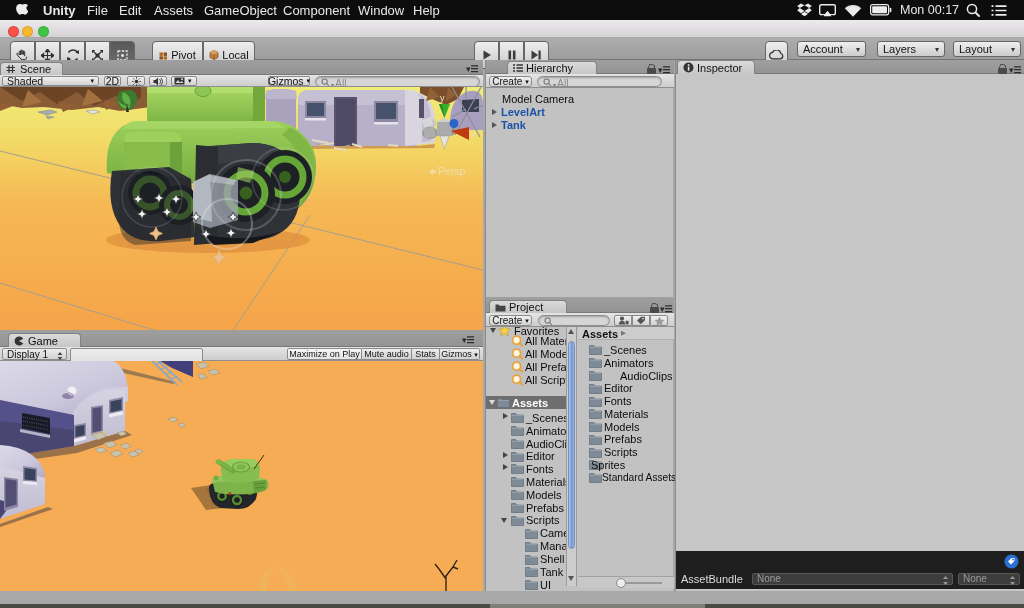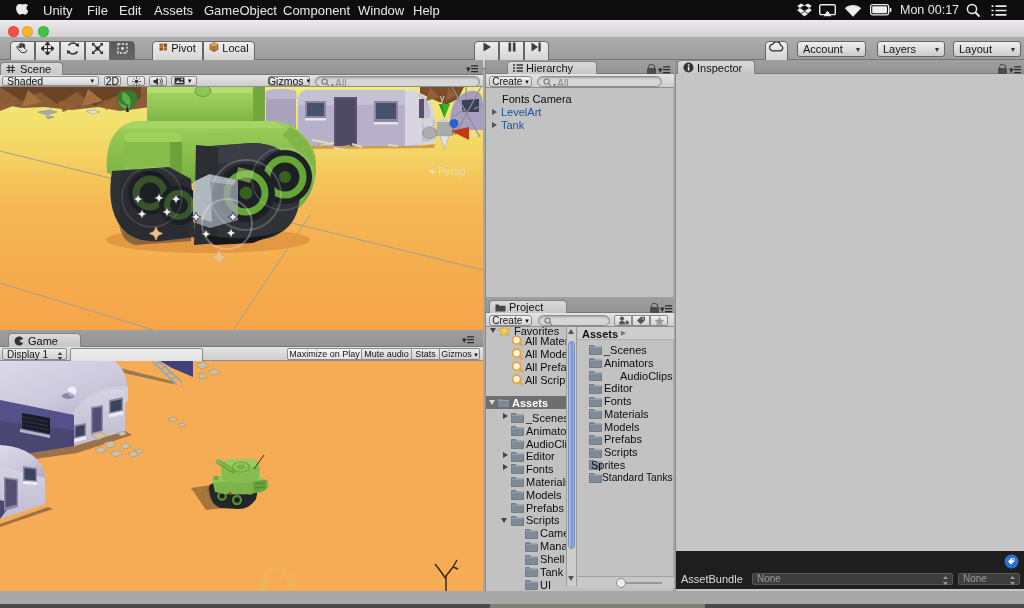--- a/index.html
+++ b/index.html
@@ -6,34 +6,34 @@
 #stage{position:relative;width:1024px;height:608px}
 
 #menubar{left:0;top:0;width:1024px;height:20px;background:#0d0d0e;color:#e8e8e8;font-size:13px}
 #menubar .mi{position:absolute;top:3px;white-space:nowrap}
 
 #titlebar{left:0;top:20px;width:1024px;height:18px;background:linear-gradient(#eceaec,#d4d2d4);border-bottom:1px solid #a9a9a9;}
 .tl{position:absolute;top:26px;width:11px;height:11px;border-radius:50%}
 #title{position:absolute;top:24px;left:0;width:1024px;text-align:center;font-size:10.5px;color:#3c3c3c}
 
 #toolbar{left:0;top:38px;width:1024px;height:22px;background:linear-gradient(#adadad,#9d9d9d);border-bottom:1px solid #757575}
-.tbtn{position:absolute;top:3px;height:28px;background:linear-gradient(#eeeeee,#c9c9c9);border:1px solid #666;display:flex;align-items:flex-start;justify-content:center}
+.tbtn{position:absolute;top:3px;height:28px;background:linear-gradient(#eeeeee,#c9c9c9);border:1px solid #666;display:flex;align-items:center;justify-content:center}
 .tbtn.active{background:linear-gradient(#585858,#6e6e6e)}
 .drop{position:absolute;top:3px;height:16px;background:linear-gradient(#efefef,#cccccc);border:1px solid #666;border-radius:3px;font-size:11px;color:#111;display:flex;align-items:center;padding:0 5px}
 .drop .arr{margin-left:auto;font-size:8px;color:#333}
 
 .tabrow{background:linear-gradient(#9f9f9f,#949494);border-bottom:1px solid #787878}
 .tab{position:absolute;background:linear-gradient(#dadada,#c6c6c6);border:1px solid #828282;border-bottom:none;border-radius:4px 4px 0 0;font-size:11px;color:#101010;display:flex;align-items:center;padding:0 7px 0 5px}
 .ptool{background:linear-gradient(#e4e4e4,#cdcdcd);border-bottom:1px solid #8e8e8e}
 .sbtn{position:absolute;background:linear-gradient(#f0f0f0,#d2d2d2);border:1px solid #8a8a8a;border-radius:3px;font-size:10.5px;color:#111;display:flex;align-items:center;justify-content:center}
 .search{position:absolute;background:#d6d6d6;border:1px solid #8e8e8e;border-radius:8px;box-shadow:inset 0 1px 2px rgba(0,0,0,.25);font-size:10.5px;color:#8a8a8a}
 .menico{position:absolute;font-size:9px;color:#2c2c2c}
 
 .row{position:absolute;font-size:11px;color:#0c0c0c;white-space:nowrap}
-.blue{color:#1b52a8;font-weight:normal}
+.blue{color:#1b52a8;font-weight:bold}
 .tri{position:absolute;width:0;height:0}
 .trow,.lrow{position:absolute;left:0;width:100%;height:13px}
 .tt{position:absolute;top:0.5px;font-size:11px;color:#0c0c0c;white-space:nowrap}
 .ic{position:absolute;top:1px}
 .dtri{position:absolute;width:0;height:0}
 .hlock{width:9px;height:10px}
 .hlock:before{content:"";position:absolute;left:1px;top:0;width:5px;height:6px;border:1.5px solid #4a4a4a;border-radius:3px 3px 0 0;border-bottom:none;transform:rotate(14deg)}
 .hlock:after{content:"";position:absolute;left:0;top:4px;width:9px;height:6px;background:#4a4a4a;border-radius:1px}
 </style></head>
 <body>
@@ -48,21 +48,21 @@
           <circle cx="5.6" cy="5.2" r="4" fill="#fdf6e3" stroke="#e8a33d" stroke-width="1.8"></circle>
           <path d="M8.6 8.2l2.8 2.6" stroke="#e8a33d" stroke-width="2" stroke-linecap="round"></path>
         </g>
 </defs>
     </svg>
 
 <div class="abs" id="menubar">
   <svg class="mi" style="left:16px;top:3.5px" width="12" height="14" viewBox="0 0 24 28">
         <path d="M16.4 0c.2 1.9-.6 3.7-1.7 5-1.2 1.4-3 2.4-4.8 2.3-.2-1.8.7-3.7 1.7-4.9C12.8 1.1 14.8.1 16.4 0zM21.9 21.4c-.9 2-1.3 2.9-2.5 4.6-1.6 2.4-3.9 5.3-6.7 5.3-2.5 0-3.2-1.6-6.6-1.6-3.4 0-4.1 1.6-6.6 1.6-2.8 0-5-2.7-6.6-5-4.6-6.7-5-14.6-2.2-18.8 2-3 5.1-4.7 8-4.7 3 0 4.9 1.6 7.4 1.6 2.4 0 3.9-1.6 7.4-1.6 2.6 0 5.4 1.4 7.3 3.9-6.4 3.5-5.4 12.7 1.1 14.7z" fill="#ececec" transform="translate(8.5,-2.2) scale(0.75)"></path>
       </svg>
-  <div class="mi" style="left:43px;font-weight:normal">Unity</div>
+  <div class="mi" style="left:43px;font-weight:bold">Unity</div>
   <div class="mi" style="left:87px">File</div>
   <div class="mi" style="left:119px">Edit</div>
   <div class="mi" style="left:154px">Assets</div>
   <div class="mi" style="left:204px">GameObject</div>
   <div class="mi" style="left:283px">Component</div>
   <div class="mi" style="left:358px">Window</div>
   <div class="mi" style="left:413px">Help</div>
   <svg class="mi" style="left:797px;top:3px" width="15" height="14" viewBox="0 0 15 14">
         <path d="M3.9.6L.2 3l2.6 2.1L7.5 2.2zM11.1.6l3.7 2.4-2.6 2.1-4.7-2.9zM.2 7.2l2.6-2.1 4.7 2.9-3.6 2.3zM14.8 7.2l-2.6-2.1-4.7 2.9 3.6 2.3zM4 11l3.5-2.3L11 11l-3.5 2.3z" fill="#ececec"></path>
       </svg>
@@ -462,21 +462,21 @@
           <path d="M0 1h2M3.5 1H10M0 4h2M3.5 4H10M0 7h2M3.5 7H10" stroke="#333" stroke-width="1.3"></path>
         </svg>Hierarchy</div>
   <div class="abs hlock" style="left:161px;top:4px"></div>
   <div class="menico" style="left:172px;top:5px">▾<b style="letter-spacing:-1px">☰</b></div>
   <div class="abs ptool" style="left:0;top:14px;width:188px;height:14px"></div>
   <div class="sbtn" style="left:3px;top:16px;width:43px;height:11px;font-size:10px">Create <span style="font-size:7px;margin-left:3px">▾</span></div>
   <div class="search" style="left:51px;top:16px;width:125px;height:11px;padding-left:5px;line-height:10px"><svg width="9" height="9" viewBox="0 0 9 9" style="margin:1px 1px 0 0">
           <circle cx="3.6" cy="3.6" r="2.6" fill="none" stroke="#777" stroke-width="1.1"></circle>
           <path d="M5.6 5.6l2.4 2.2" stroke="#777" stroke-width="1.1"></path>
         </svg><span style="font-size:6px;color:#777;margin-right:1px">▾</span>All</div>
-  <div class="row" style="left:16px;top:33px">Fonts Camera</div>
+  <div class="row" style="left:16px;top:33px">Model Camera</div>
   <div class="row blue" style="left:15px;top:46px">LevelArt</div>
   <div class="row blue" style="left:15px;top:58.5px">Tank</div>
   <div class="tri" style="left:6px;top:49px;border-left:5px solid #555;border-top:3.5px solid transparent;border-bottom:3.5px solid transparent"></div>
   <div class="tri" style="left:6px;top:62px;border-left:5px solid #555;border-top:3.5px solid transparent;border-bottom:3.5px solid transparent"></div>
 </div>
 
 <div class="abs" style="left:485px;top:297px;width:188px;height:294px;background:#c2c2c2;border-left:1px solid #8a8a8a" id="project">
   <div class="abs tabrow" style="left:0;top:0;width:188px;height:16px"></div>
   <div class="tab" style="left:3px;top:3px;width:78px;height:13px">
     <svg width="11" height="9" viewBox="0 0 11 9" style="margin-right:3px">
@@ -704,21 +704,21 @@
     <div class="lrow" style="top:131px">
           <svg class="ic" style="left:11px" width="13" height="11" viewBox="0 0 13 11">
             <use href="#fo"></use>
           </svg>
           <span class="tt" style="left:13px">Sprites</span>
         </div>
     <div class="lrow" style="top:144px">
           <svg class="ic" style="left:11px" width="13" height="11" viewBox="0 0 13 11">
             <use href="#fo"></use>
           </svg>
-          <span class="tt" style="left:24px;font-size:10.2px;top:1px">Standard Tanks</span>
+          <span class="tt" style="left:24px;font-size:10.2px;top:1px">Standard Assets</span>
         </div>
   </div>
   <div class="abs" style="left:92px;top:279px;width:96px;height:12px;background:#c8c8c8;border-top:1px solid #a2a2a2">
     <svg class="abs" style="left:0;top:0" width="96" height="12">
           <circle cx="43" cy="6" r="4.5" fill="#ececec" stroke="#8a8a8a"></circle>
           <line x1="48" y1="6" x2="84" y2="6" stroke="#8a8a8a" stroke-width="1.5"></line>
         </svg>
   </div>
 </div>
 

